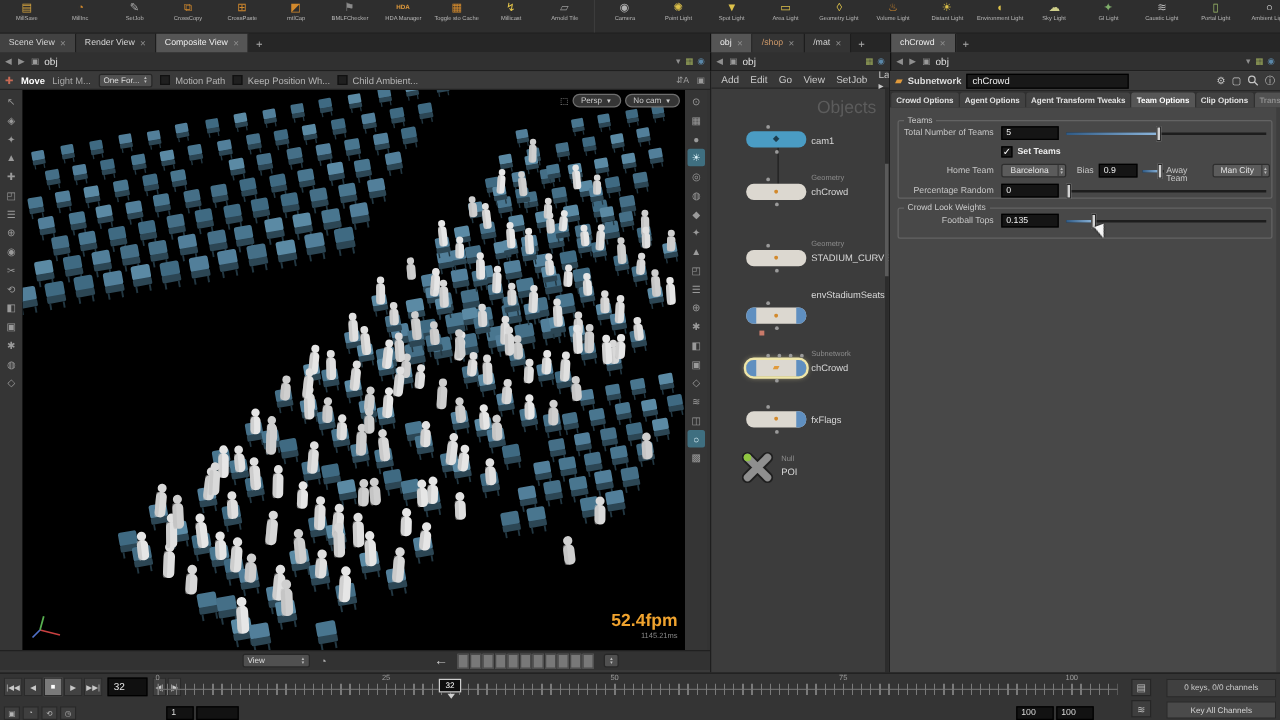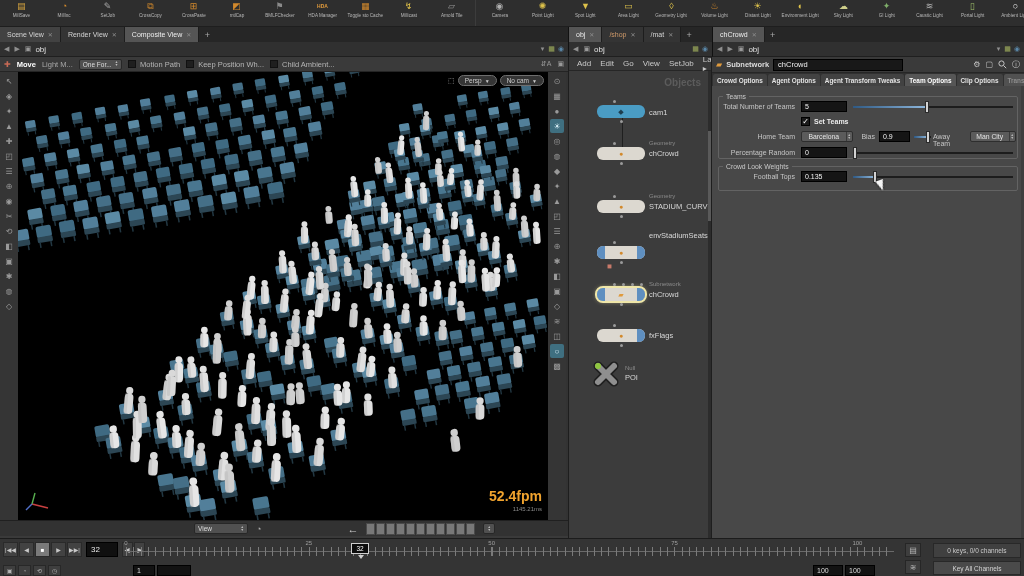--- a/index.html
+++ b/index.html
@@ -59,21 +59,21 @@
   #ms { right:6px; bottom:8px; color:#8a8a8a; font-size:6px; text-align:right; }
 
   #vp-bottom { left:0; top:463px; width:568px; height:16px; background:#323232; border-top:1px solid #202020; display:flex; align-items:center; gap:8px; padding:0 6px; }
   .segbars { display:flex; gap:1px; }
   .segbars i { width:9px; height:12px; background:#787878; border:1px solid #4a4a4a; }
   #vp-bottom .bigarrow { color:#cfcfcf; font-size:11px; font-weight:bold; }
 
   
   #net-pane { left:568px; top:57px; width:144px; height:481px; background:#3c3c3c; border-left:1px solid #1e1e1e; border-right:1px solid #1e1e1e; overflow:hidden; }
   #net-menu { left:0; top:0; width:144px; height:14px; background:#383838; border-bottom:1px solid #262626; display:flex; align-items:center; gap:9px; padding:0 8px; font-size:8px; color:#c9c9c9; }
-  #net-watermark { right:10px; top:20px; font-size:10px; font-weight:bold; color:#5c5c5c; }
+  #net-watermark { right:10px; top:20px; font-size:14px; font-weight:normal; color:#5c5c5c; }
   .node { position:absolute; width:48px; height:13px; border-radius:6px; background:#dcd8d0; display:flex; align-items:center; justify-content:center; }
   .node .cap { position:absolute; top:0; width:8px; height:13px; background:#5f8fc0; }
   .node .capl { left:0; border-radius:6px 0 0 6px; }
   .node .capr { right:0; border-radius:0 6px 6px 0; }
   .node .nic { position:relative; font-size:7px; line-height:9px; }
   .node.cam { background:#4a9cc4; }
   .node.sel { outline:2px solid #efe6a8; box-shadow:0 0 5px #efe6a8; }
   .nlabel { position:absolute; font-size:7.5px; color:#d8d8d8; white-space:nowrap; }
   .ntype { position:absolute; font-size:6px; color:#8b8b8b; white-space:nowrap; }
   .ndot { position:absolute; width:3px; height:3px; border-radius:50%; background:#9a9a9a; }

